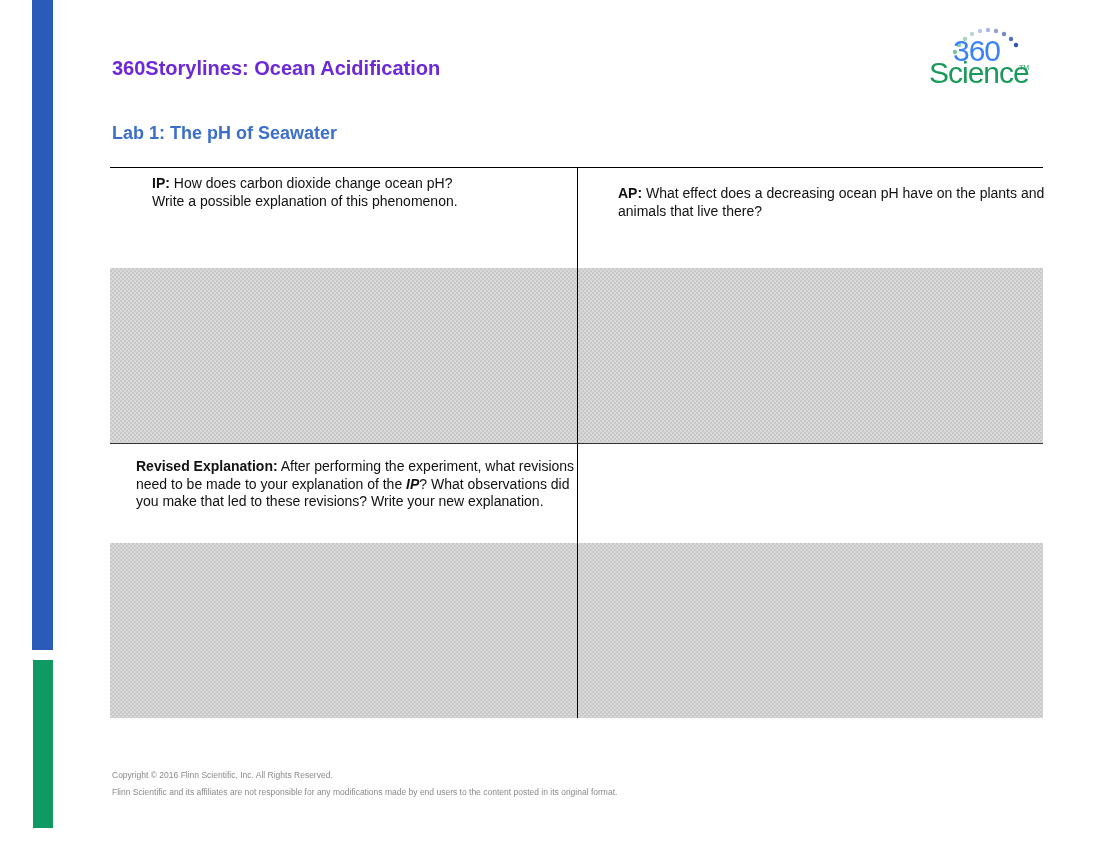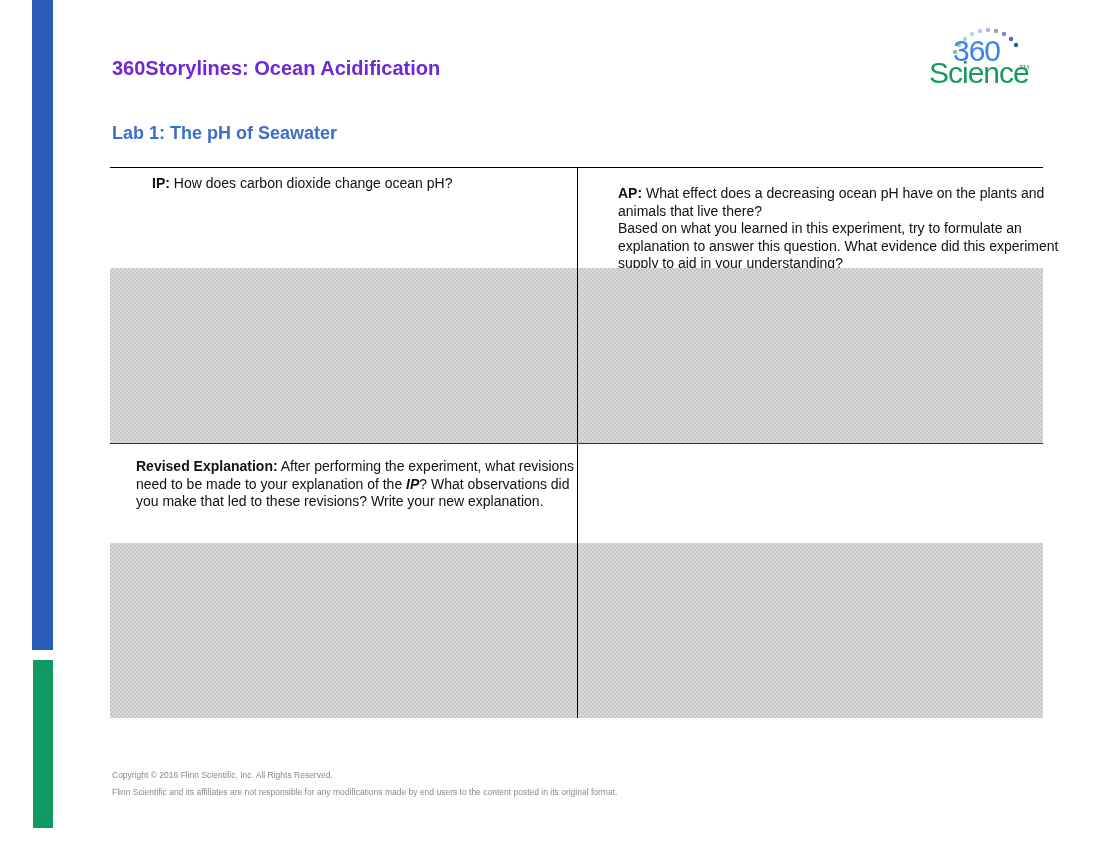--- a/index.html
+++ b/index.html
@@ -50,26 +50,26 @@
   <span class="sci">Science</span>
   <span class="tm">TM</span>
 </div>
 
 <div class="grid"></div>
 <div class="vdiv"></div>
 
 <div class="cell" style="left:120px; top:175px; width:450px;">
   <b>IP:</b>
   <span>How does carbon dioxide change ocean pH?</span><br>
+  <span>Write a possible explanation of this phenomenon.</span>
 </div>
 
 <div class="cell" style="left:586px; top:185px; width:450px;">
   <b>AP:</b>
   <span>What effect does a decreasing ocean pH have on the plants and animals that live there?</span><br>
-  <span>Based on what you learned in this experiment, try to formulate an explanation to answer this question. What evidence did this experiment supply to aid in your understanding?</span>
 </div>
 
 <div class="shade" style="left:110px; top:268px; width:467px; height:175px;"></div>
 <div class="shade" style="left:578px; top:268px; width:465px; height:175px;"></div>
 
 <div style="position:absolute; left:110px; top:443px; width:933px; height:1px; background:#333;"></div>
 
 <div class="cell" style="left:104px; top:458px; width:450px;">
   <b>Revised Explanation:</b>
   <span>After performing the experiment, what revisions need to be made to your explanation of the</span>

